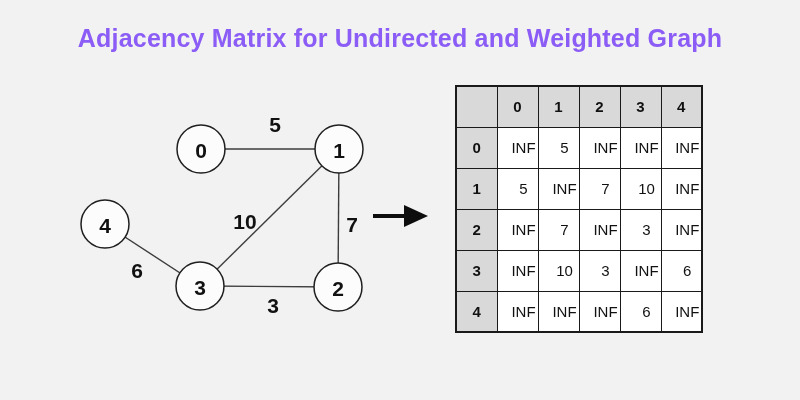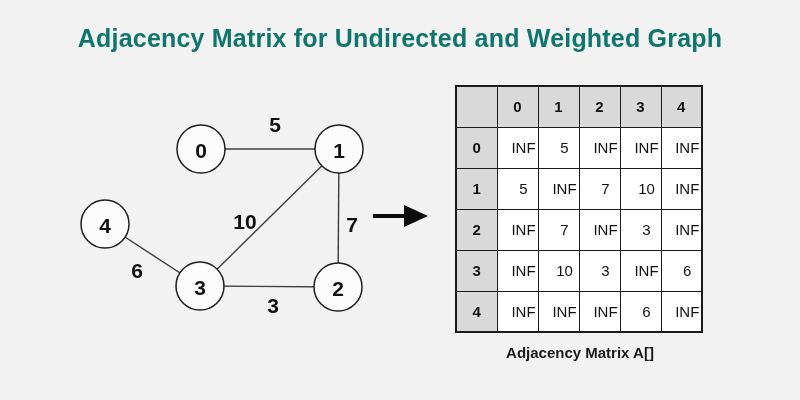--- a/index.html
+++ b/index.html
@@ -16,21 +16,21 @@
     overflow: hidden;
   }
   .title {
     position: absolute;
     top: 24px;
     left: 0;
     width: 100%;
     text-align: center;
     font-size: 25px;
     font-weight: 700;
-    color: #0f766e;
+    color: #8b5cf6;
     letter-spacing: 0.2px;
   }
   .graph-svg {
     position: absolute;
     top: 0;
     left: 0;
   }
   .edge {
     stroke: #3d3d3d;
     stroke-width: 1.4;
@@ -196,15 +196,14 @@
       <th>4</th>
       <td>INF</td>
       <td>INF</td>
       <td>INF</td>
       <td>6</td>
       <td>INF</td>
     </tr>
   </tbody>
     </table>
 
-  <div class="matrix-caption">Adjacency Matrix A[]</div>
 
 </div>
 
 </body></html>

